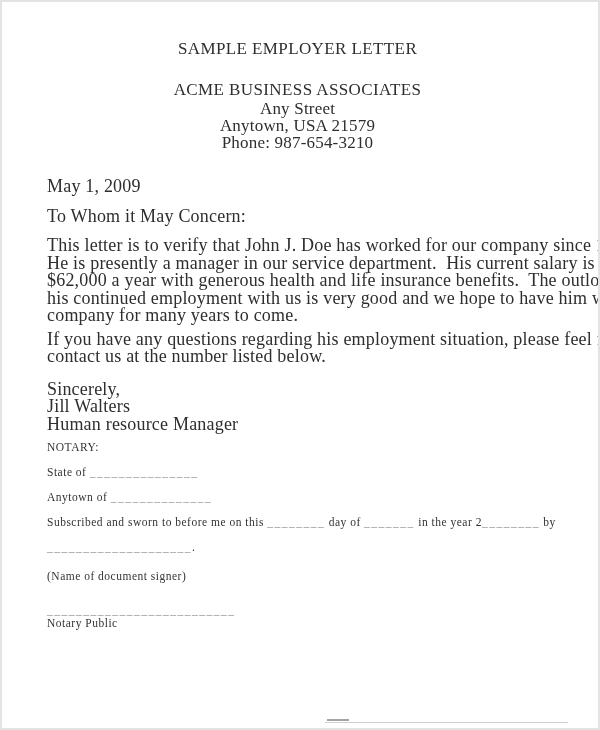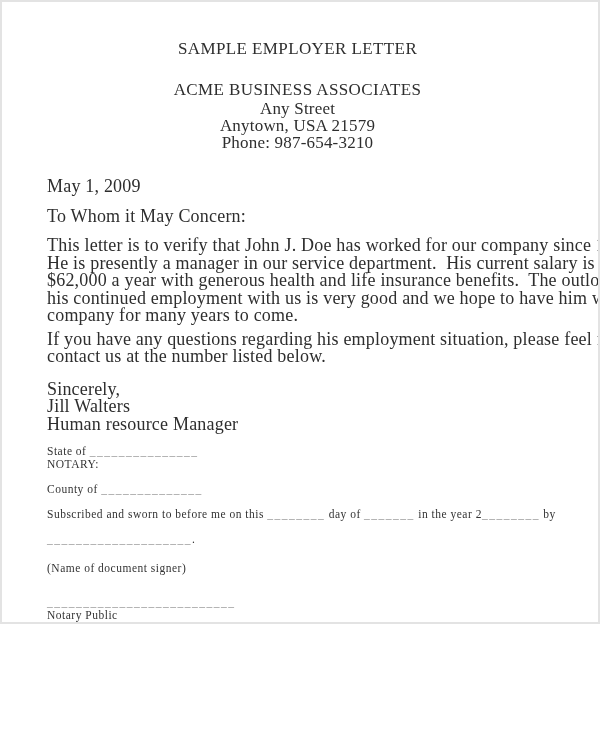--- a/index.html
+++ b/index.html
@@ -1,18 +1,18 @@
 <!DOCTYPE html>
 <html><head>
 <meta charset="utf-8">
 <style>
   html, body { margin: 0; padding: 0; background: #ffffff; }
   .page {
     position: relative;
-    width: 600px; height: 624px;
+    width: 600px; height: 730px;
     box-sizing: border-box;
     background: #ffffff;
     border: 2px solid #e3e3e3;
     padding: 36px 50px 0 45px;
     font-family: "Liberation Serif", "DejaVu Serif", serif;
     color: #2e2e2e;
     overflow: hidden;
   }
   .header { text-align: center; }
   .title { font-size: 17px; line-height: 21px; letter-spacing: 0.4px; }
@@ -64,23 +64,23 @@
 contact us at the number listed below.</div>
 
   <div class="bodytext closing">Sincerely,</div>
 
   <div class="bodytext signer">
     <div>Jill Walters</div>
     <div>Human resource Manager</div>
   </div>
 
   <div class="notary">
+    <div class="n-row n-heading">NOTARY:</div>
     <div class="n-row"><span>State of </span><span class="blank">_______________</span></div>
-    <div class="n-row n-heading">NOTARY:</div>
-    <div class="n-row"><span>County of </span><span class="blank">______________</span></div>
+    <div class="n-row"><span>Anytown of </span><span class="blank">______________</span></div>
     <div class="n-row"><span>Subscribed and sworn to before me on this </span><span class="blank">________</span><span> day of </span><span class="blank">_______</span><span> in the year 2</span><span class="blank">________</span><span> by</span></div>
     <div class="n-row"><span class="blank">____________________</span><span>.</span></div>
     <div class="n-row n-caption">(Name of document signer)</div>
     <div class="n-row n-sigline"><span class="blank">__________________________</span></div>
     <div class="n-row n-public">Notary Public</div>
   </div>
 
   <div class="cutoff">
     <div class="dash"></div>
     <div class="line"></div>

